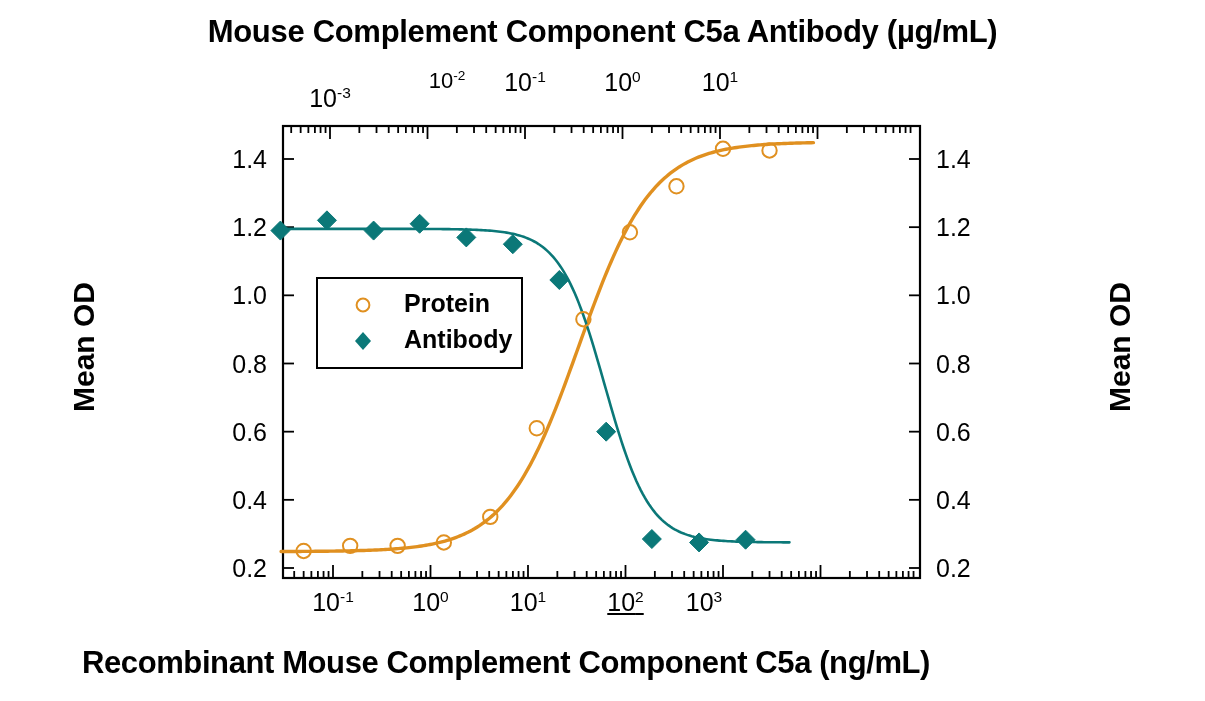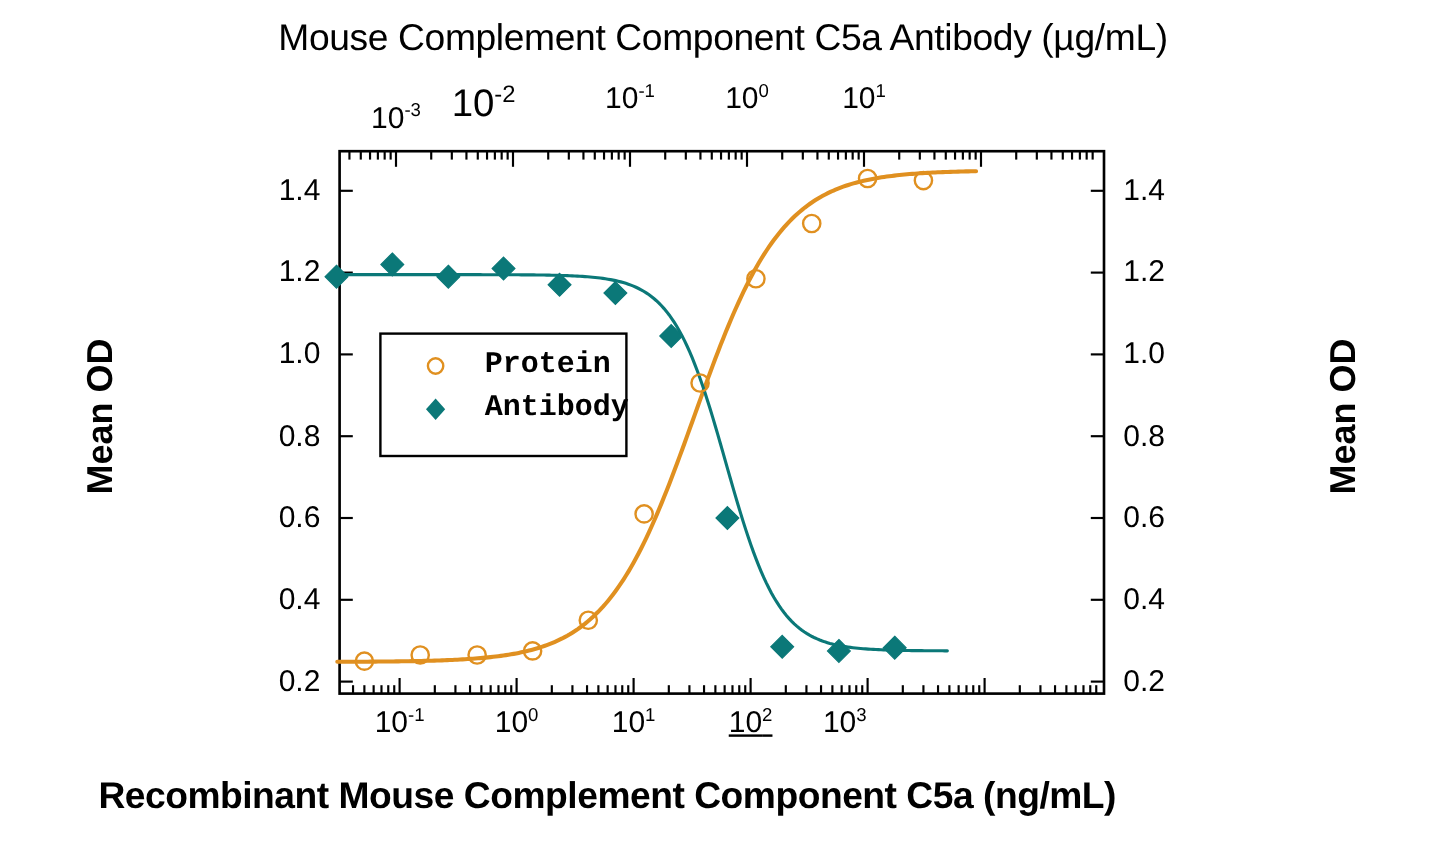--- a/index.html
+++ b/index.html
@@ -3,21 +3,21 @@
 <meta charset="utf-8">
 <title>C5a Antibody Standard Curve</title>
 <style>
   html,body{margin:0;padding:0;background:#ffffff;}
   body{width:1205px;height:701px;position:relative;overflow:hidden;
        font-family:"Liberation Sans", sans-serif;color:#000;}
 
   
   .title-top{
     position:absolute; left:0; top:14px; width:1205px;
-    text-align:center; font-size:31px; font-weight:normal;
+    text-align:center; font-size:31px; font-weight:bold;
     letter-spacing:-0.3px; white-space:nowrap;
   }
   .title-bottom{
     position:absolute; left:0; top:645px; width:1012px;
     text-align:center; font-size:31px; font-weight:bold;
     letter-spacing:-0.4px; white-space:nowrap;
   }
 
   
   .ylabel{
@@ -216,21 +216,21 @@
         <polygon points="323.169618988858,296.1666666666667 332.669618988858,305.6666666666667 323.169618988858,315.1666666666667 313.669618988858,305.6666666666667" fill="#0B7878" stroke="#0B7878" stroke-width="1"></polygon>
         <polygon points="368.8504245772382,403.5291666666667 378.3504245772382,413.0291666666667 368.8504245772382,422.5291666666667 359.3504245772382,413.0291666666667" fill="#0B7878" stroke="#0B7878" stroke-width="1"></polygon>
         <polygon points="416.0696589135498,406.9375 425.5696589135498,416.4375 416.0696589135498,425.9375 406.5696589135498,416.4375" fill="#0B7878" stroke="#0B7878" stroke-width="1"></polygon>
         <polygon points="462.5889812487169,404.21083333333337 472.0889812487169,413.71083333333337 462.5889812487169,423.21083333333337 453.0889812487169,413.71083333333337" fill="#0B7878" stroke="#0B7878" stroke-width="1"></polygon>
       </g>
   </svg>
 </div>
 
 <div id="tick-labels">
     <div class="tick-label" style="position: absolute; font-size: 25px; white-space: nowrap; transform: translate(-50%, 0px); left: 330px; top: 68px; margin-top: 16px;">10<sup style="font-size:0.62em;">-3</sup></div>
-    <div class="tick-label" style="position: absolute; font-size: 32px; white-space: nowrap; transform: translate(-50%, 0px); left: 403px; top: 68px;">10<sup style="font-size:0.62em;">-2</sup></div>
+    <div class="tick-label" style="position: absolute; font-size: 22px; white-space: nowrap; transform: translate(-50%, 0px); left: 447px; top: 68px;">10<sup style="font-size:0.62em;">-2</sup></div>
     <div class="tick-label" style="position: absolute; font-size: 25px; white-space: nowrap; transform: translate(-50%, 0px); left: 525px; top: 68px;">10<sup style="font-size:0.62em;">-1</sup></div>
     <div class="tick-label" style="position: absolute; font-size: 25px; white-space: nowrap; transform: translate(-50%, 0px); left: 622.5px; top: 68px;">10<sup style="font-size:0.62em;">0</sup></div>
     <div class="tick-label" style="position: absolute; font-size: 25px; white-space: nowrap; transform: translate(-50%, 0px); left: 720px; top: 68px;">10<sup style="font-size:0.62em;">1</sup></div>
     <div class="tick-label" style="position: absolute; font-size: 25px; white-space: nowrap; transform: translate(-50%, 0px); left: 333px; top: 588px;">10<sup style="font-size:0.62em;">-1</sup></div>
     <div class="tick-label" style="position: absolute; font-size: 25px; white-space: nowrap; transform: translate(-50%, 0px); left: 430.5px; top: 588px;">10<sup style="font-size:0.62em;">0</sup></div>
     <div class="tick-label" style="position: absolute; font-size: 25px; white-space: nowrap; transform: translate(-50%, 0px); left: 528px; top: 588px;">10<sup style="font-size:0.62em;">1</sup></div>
     <div class="tick-label" style="position: absolute; font-size: 25px; white-space: nowrap; transform: translate(-50%, 0px); left: 625.5px; top: 588px; text-decoration: underline;">10<sup style="font-size:0.62em;">2</sup></div>
     <div class="tick-label" style="position: absolute; font-size: 25px; white-space: nowrap; transform: translate(-50%, 0px); left: 704px; top: 588px;">10<sup style="font-size:0.62em;">3</sup></div>
     <div class="tick-label" style="position: absolute; font-size: 25px; white-space: nowrap; transform: translate(-100%, -50%); left: 267px; top: 568px;">0.2</div>
     <div class="tick-label" style="position: absolute; font-size: 25px; white-space: nowrap; transform: translate(-100%, -50%); left: 267px; top: 499.833px;">0.4</div>
@@ -241,22 +241,22 @@
     <div class="tick-label" style="position: absolute; font-size: 25px; white-space: nowrap; transform: translate(-100%, -50%); left: 267px; top: 159px;">1.4</div>
     <div class="tick-label" style="position: absolute; font-size: 25px; white-space: nowrap; transform: translate(0px, -50%); left: 936px; top: 568px;">0.2</div>
     <div class="tick-label" style="position: absolute; font-size: 25px; white-space: nowrap; transform: translate(0px, -50%); left: 936px; top: 499.833px;">0.4</div>
     <div class="tick-label" style="position: absolute; font-size: 25px; white-space: nowrap; transform: translate(0px, -50%); left: 936px; top: 431.667px;">0.6</div>
     <div class="tick-label" style="position: absolute; font-size: 25px; white-space: nowrap; transform: translate(0px, -50%); left: 936px; top: 363.5px;">0.8</div>
     <div class="tick-label" style="position: absolute; font-size: 25px; white-space: nowrap; transform: translate(0px, -50%); left: 936px; top: 295.333px;">1.0</div>
     <div class="tick-label" style="position: absolute; font-size: 25px; white-space: nowrap; transform: translate(0px, -50%); left: 936px; top: 227.167px;">1.2</div>
     <div class="tick-label" style="position: absolute; font-size: 25px; white-space: nowrap; transform: translate(0px, -50%); left: 936px; top: 159px;">1.4</div>
   </div>
 
-<div id="legend-box" style="position:absolute;left:316px;top:277px;width:207px;height:104px;
-            border:2px solid #000;background:#fff;box-sizing:border-box;font-family:Liberation Mono, monospace;">
+<div id="legend-box" style="position:absolute;left:316px;top:277px;width:207px;height:92px;
+            border:2px solid #000;background:#fff;box-sizing:border-box;">
   <div id="legend-rows" style="position:relative;width:100%;height:100%;">
       <div style="position: absolute; left: 34px; top: 12px; width: 22px; height: 26px;">
         <svg width="22" height="26">
           <circle cx="11" cy="14" r="6.4" fill="none" stroke="#E09020" stroke-width="2"></circle>
         </svg>
       </div>
       <div class="lg-text" style="position: absolute; left: 86px; top: 10px; font-weight: bold; font-size: 25px;">Protein</div>
       <div style="position: absolute; left: 34px; top: 48px; width: 22px; height: 26px;">
         <svg width="22" height="26">
           <polygon points="11,5 19,14 11,23 3,14" fill="#0B7878"></polygon>

